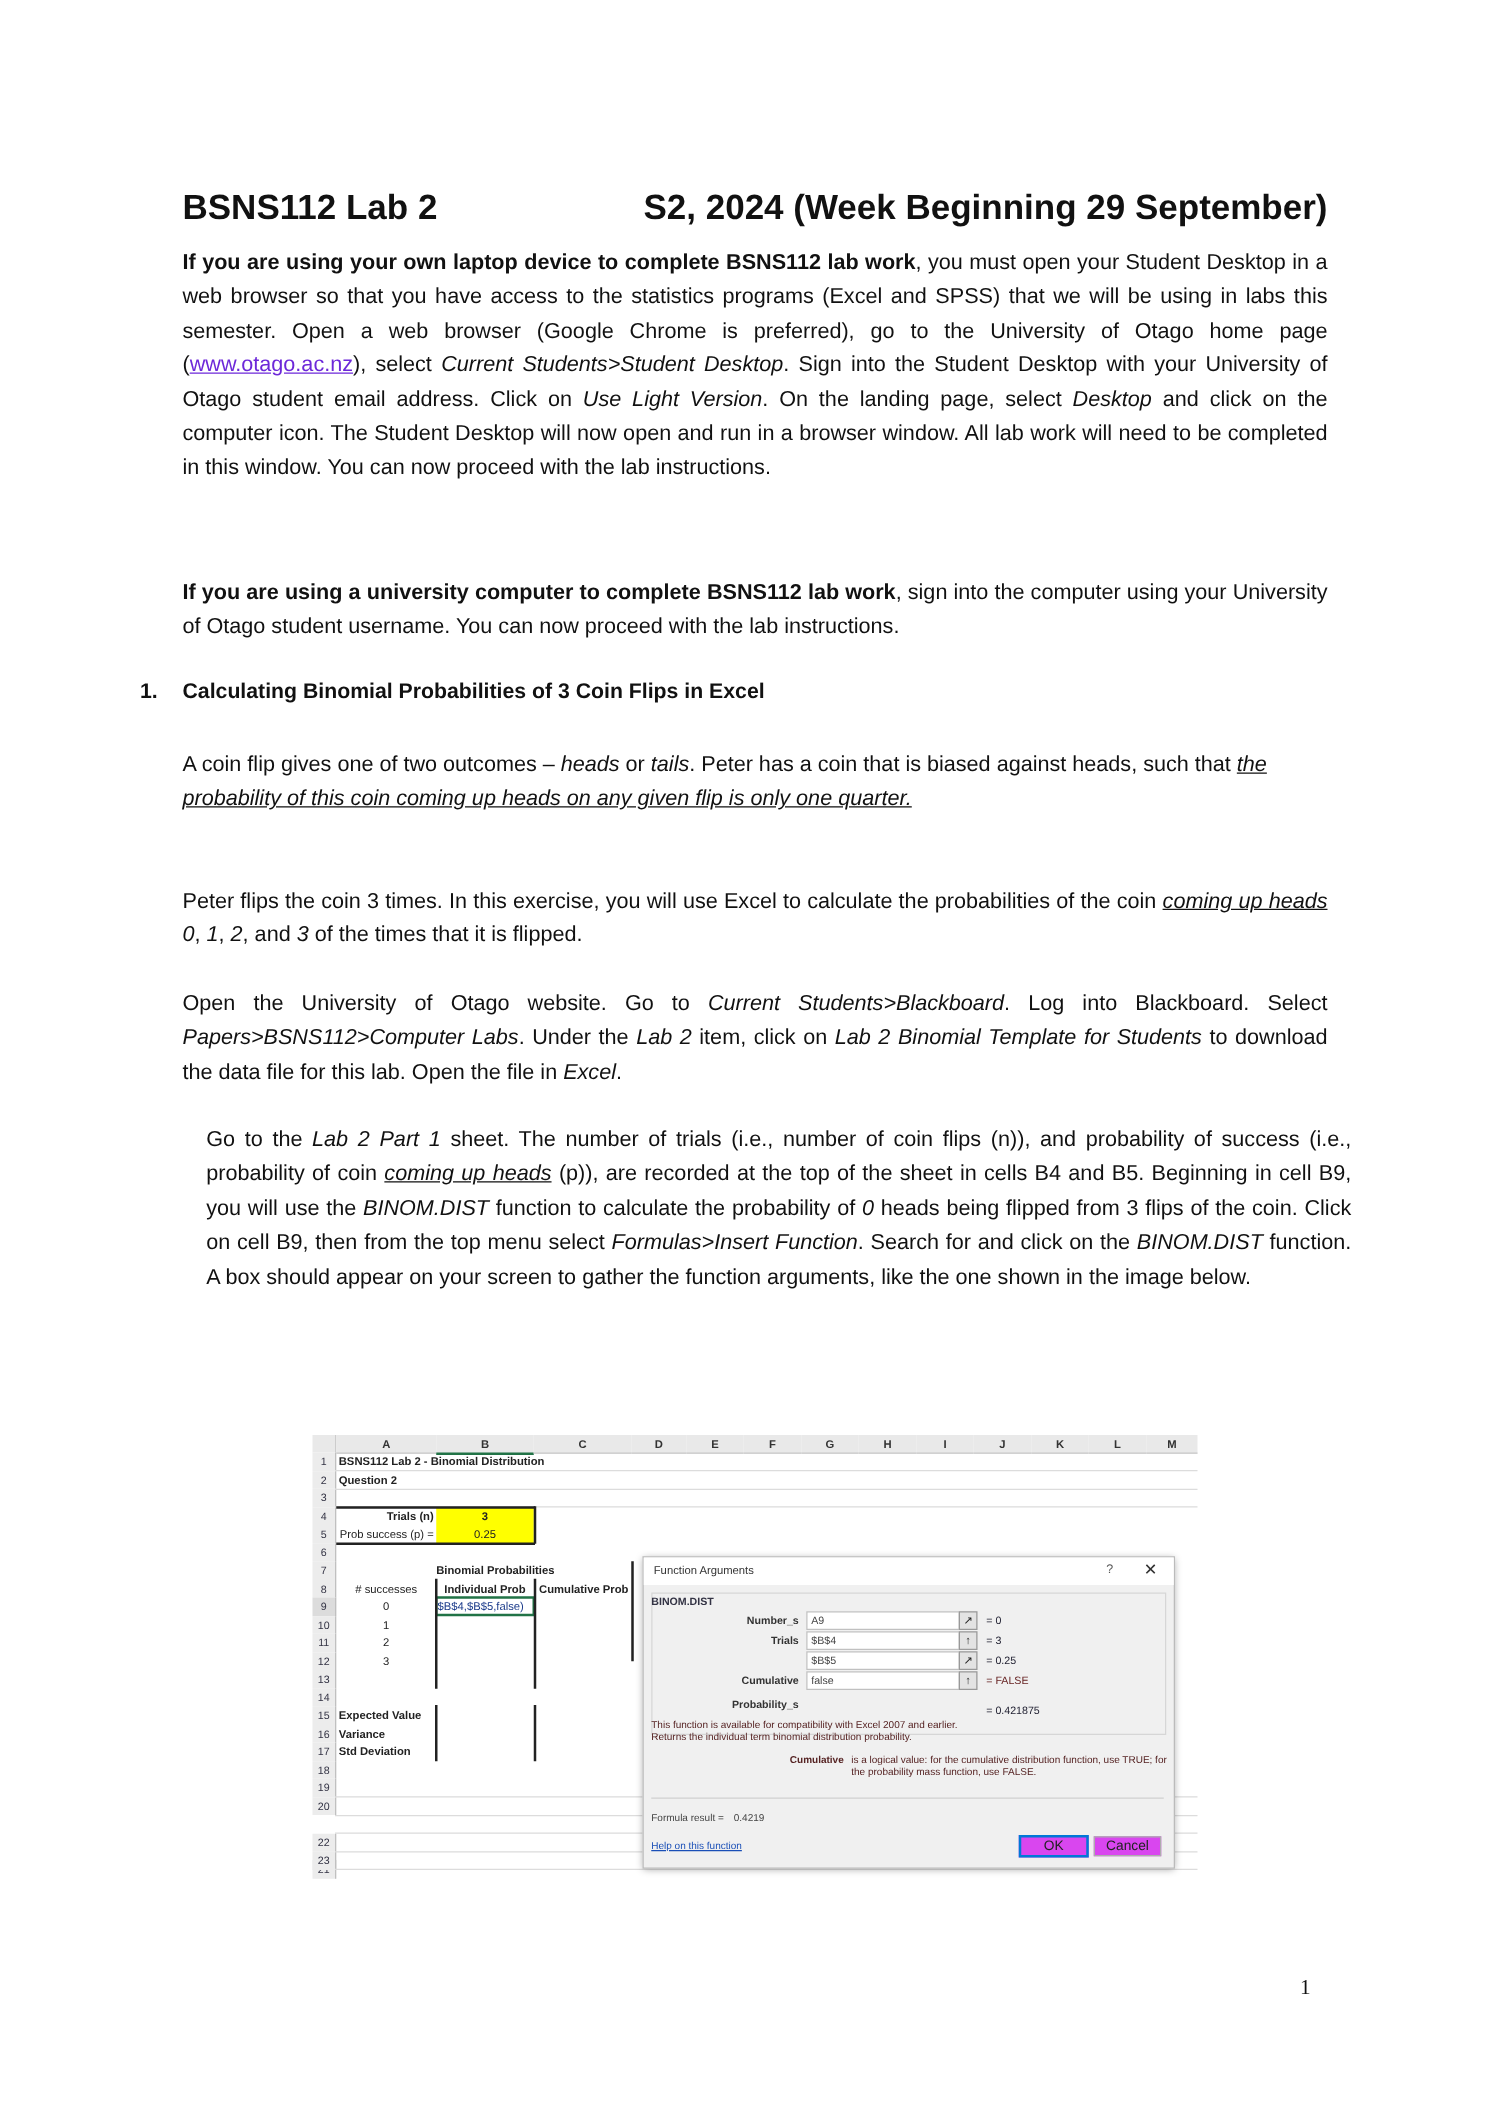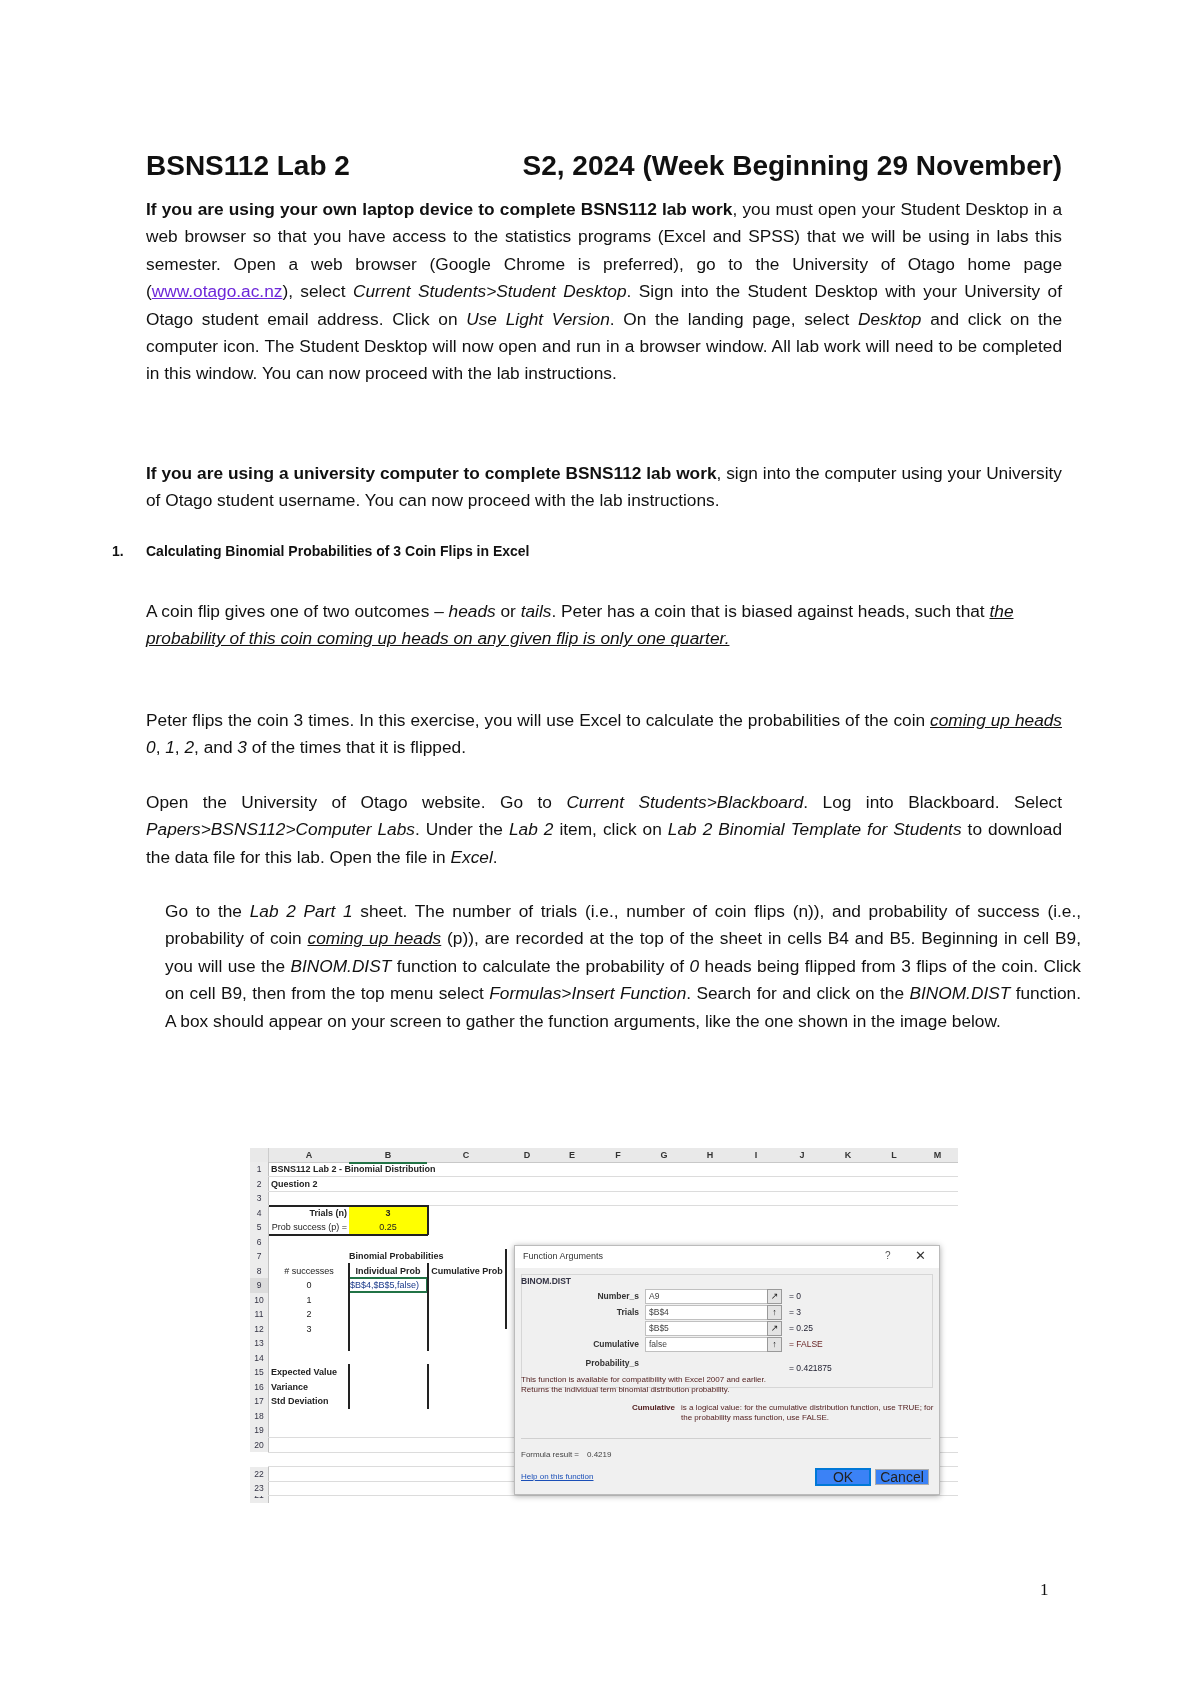--- a/index.html
+++ b/index.html
@@ -10,21 +10,21 @@
             font-weight:bold; font-size:28px; }
   .header .left { position:absolute; left:0; top:0; }
   .header .right { position:absolute; right:0; top:0; }
   .para { position:absolute; left:0; width:916px; font-size:17.3px; line-height:27.4px;
           text-align:justify; margin:0; }
   .para.nojust { text-align:left; }
   .b { font-weight:bold; }
   .i { font-style:italic; }
   .u { text-decoration:underline; }
   a.link { color:#6d28d9; text-decoration:underline; }
-  .section { position:absolute; left:-34px; top:543px; font-weight:bold; font-size:14px; }
+  .section { position:absolute; left:-34px; top:543px; font-weight:bold; font-size:17px; }
   .section .num { display:inline-block; width:34px; }
   .pagenum { position:absolute; left:1040px; top:1580px; font-size:17px;
              font-family:"Liberation Serif", serif; }
 
   
   .fig { position:absolute; left:250px; top:1148px; width:708px; height:352px;
          background:#fff; font-family:"Liberation Sans", sans-serif; font-size:9.5px; color:#222; }
   .colhdr { position:absolute; top:0; height:14px; background:#e9e9e9; border-bottom:1px solid #c8c8c8;
             text-align:center; font-weight:bold; font-size:9px; line-height:14px; color:#333;}
   .corner { position:absolute; left:0; top:0; width:18px; height:14px; background:#e9e9e9; border-right:1px solid #ccc;}
@@ -46,33 +46,33 @@
   .grp { position:absolute; left:6px; top:28px; width:410px; height:112px; border:1px solid #d6d6d6; }
   .fname { position:absolute; left:6px; top:30px; font-size:8.5px; font-weight:bold; color:#334; }
   .arg-label { position:absolute; width:88px; text-align:right; font-size:8.5px; font-weight:bold; color:#333; }
   .arg-input { position:absolute; left:130px; width:118px; height:13px; background:#fff;
                border:1px solid #c0c0c0; font-size:8.5px; line-height:13px; padding-left:3px; color:#444; }
   .arg-btn { position:absolute; left:252px; width:13px; height:13px; background:#e3e3e3;
              border:1px solid #999; font-size:9px; line-height:13px; text-align:center; }
   .arg-val { position:absolute; left:274px; font-size:8.5px; color:#223; }
   .desc { position:absolute; left:6px; font-size:8px; color:#522; }
   .hr { position:absolute; left:6px; width:410px; height:0; border-top:1px solid #d0d0d0; }
-  .btn { position:absolute; width:52px; height:14px; font-size:14px; text-align:center; line-height:14px;
-         background:#3b82f6; border:1px solid #adadad; }
+  .btn { position:absolute; width:52px; height:14px; font-size:11px; text-align:center; line-height:14px;
+         background:#d946ef; border:1px solid #adadad; }
   .btn.ok { border:2px solid #0078d7; }
   .help { position:absolute; left:6px; top:226px; font-size:8px; color:#1a4fb7; text-decoration:underline; }
 </style>
 </head>
 <body>
 
 <div class="page">
 
   <div class="header">
     <span class="left">BSNS112 Lab 2</span>
-    <span class="right">S2, 2024 (Week Beginning 29 November)</span>
+    <span class="right">S2, 2024 (Week Beginning 29 September)</span>
   </div>
 
   <p class="para" style="top:196px;">
     <span class="b">If you are using your own laptop device to complete BSNS112 lab work</span><span>, you must open your Student Desktop in a web browser so that you have access to the statistics programs (Excel and SPSS) that we will be using in labs this semester. Open a web browser (Google Chrome is preferred), go to the University of Otago home page (</span><a class="link">www.otago.ac.nz</a><span>), select </span><span class="i">Current Students&gt;Student Desktop</span><span>. Sign into the Student Desktop with your University of Otago student email address. Click on </span><span class="i">Use Light Version</span><span>. On the landing page, select </span><span class="i">Desktop</span><span> and click on the computer icon. The Student Desktop will now open and run in a browser window. All lab work will need to be completed in this window. You can now proceed with the lab instructions.</span>
   </p>
 
   <p class="para" style="top:460px;">
     <span class="b">If you are using a university computer to complete BSNS112 lab work</span><span>, sign into the computer using your University of Otago student username. You can now proceed with the lab instructions.</span>
   </p>
 

